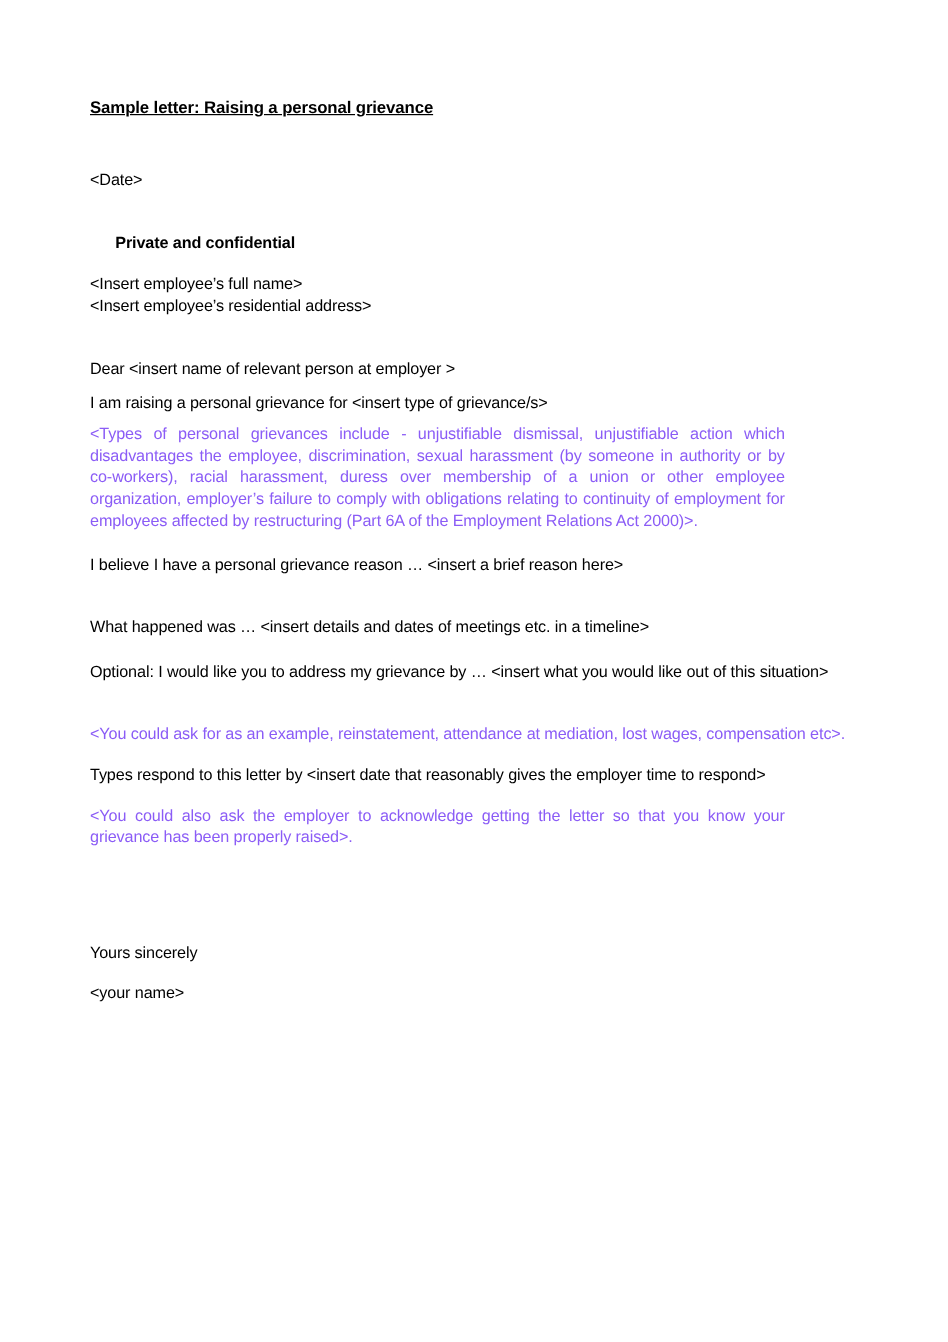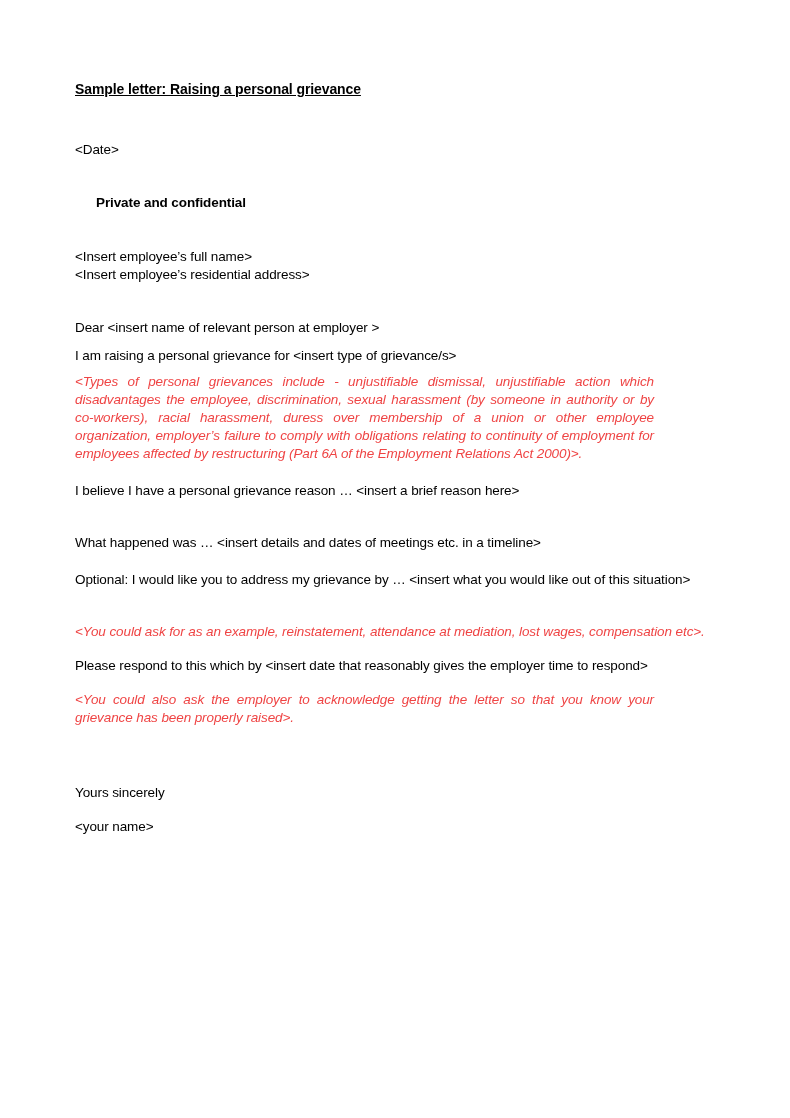--- a/index.html
+++ b/index.html
@@ -19,34 +19,34 @@
     line-height: 18px;
     letter-spacing: -0.1px;
   }
   .title {
     font-size: 14px;
     font-weight: bold;
     text-decoration: underline;
   }
   .bold   { font-weight: bold; padding-left: 21px; }
   .red    { color: #000000; }
-  .blue   { color: #ef4444; font-style: italic; }
+  .blue   { color: #8b5cf6; }
   .justify{ text-align: justify; }
   .nowrap { white-space: nowrap; }
 
   .mt43 { margin-top: 43px; }
-  .mt36 { margin-top: 36px; }
+  .mt36 { margin-top: 16px; }
   .mt35 { margin-top: 35px; }
   .mt0  { margin-top: 0; }
   .mt10 { margin-top: 10px; }
   .mt8  { margin-top: 8px; }
   .mt19 { margin-top: 19px; }
   .mt18 { margin-top: 34px; }
   .mt16 { margin-top: 16px; }
-  .mt55 { margin-top: 57px; }
+  .mt55 { margin-top: 78px; }
 </style>
 </head>
 <body>
 
 <div class="page">
 
   <p class="title">Sample letter: Raising a personal grievance</p>
 
   <p class="red mt43">&lt;Date&gt;</p>
 
@@ -63,21 +63,21 @@
   <p class="blue justify mt8">&lt;Types of personal grievances include - unjustifiable dismissal, unjustifiable action which disadvantages the employee, discrimination, sexual harassment (by someone in authority or by co-workers), racial harassment, duress over membership of a union or other employee organization, employer’s failure to comply with obligations relating to continuity of employment for employees affected by restructuring (Part 6A of the Employment Relations Act 2000)&gt;.</p>
 
   <p class="mt19 nowrap"><span>I believe I have a personal grievance reason … </span><span class="red">&lt;insert a brief reason here&gt;</span></p>
 
   <p class="mt18 nowrap"><span>What happened was … </span><span class="red">&lt;insert details and dates of meetings etc. in a timeline&gt;</span></p>
 
   <p class="mt19 nowrap"><span>Optional: I would like you to address my grievance by … </span><span class="red">&lt;insert what you would like out of this situation&gt;</span></p>
 
   <p class="blue mt18 nowrap">&lt;You could ask for as an example, reinstatement, attendance at mediation, lost wages, compensation etc&gt;.</p>
 
-  <p class="mt16 nowrap"><span>Please respond to this which by </span><span class="red">&lt;insert date that reasonably gives the employer time to respond&gt;</span></p>
+  <p class="mt16 nowrap"><span>Types respond to this letter by </span><span class="red">&lt;insert date that reasonably gives the employer time to respond&gt;</span></p>
 
   <p class="blue justify mt16">&lt;You could also ask the employer to acknowledge getting the letter so that you know your grievance has been properly raised&gt;.</p>
 
   <p class="mt55">Yours sincerely</p>
 
   <p class="red mt16">&lt;your name&gt;</p>
 
 </div>
 
 </body></html>

